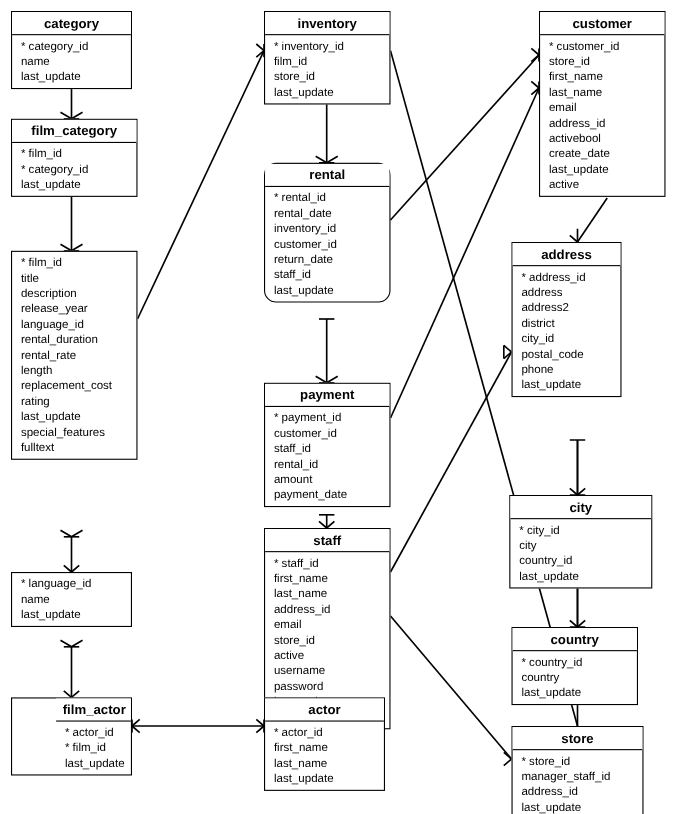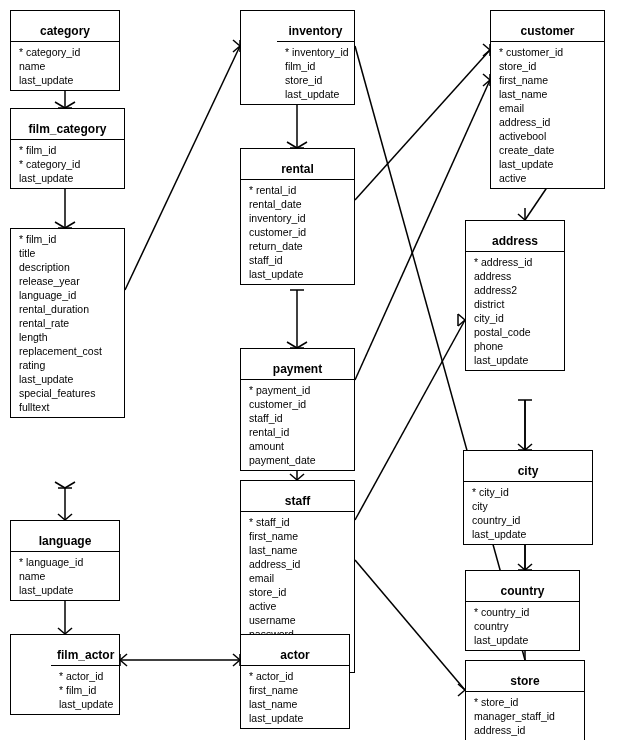--- a/index.html
+++ b/index.html
@@ -22,21 +22,20 @@
       background: #fff;
       min-width: 100px;
     }
     .entity-header {
       background: #fff;
       border-bottom: 1.5px solid #000;
       text-align: center;
       font-weight: bold;
       padding: 3px 6px;
       font-size: 12px;
-      margin-top: 10px;
     }
     .entity-body {
       padding: 3px 8px;
     }
     .entity-field {
       padding: 1px 0;
       font-size: 10.5px;
       white-space: nowrap;
     }
     .entity-field.pk {
@@ -185,45 +184,44 @@
         <div class="entity-field">rental_rate</div>
         <div class="entity-field">length</div>
         <div class="entity-field">replacement_cost</div>
         <div class="entity-field">rating</div>
         <div class="entity-field">last_update</div>
         <div class="entity-field">special_features</div>
         <div class="entity-field">fulltext</div>
       </div>
     </div>
     <div class="entity" style="left: 10px; top: 520px; width: 110px;">
-      <div class="entity-header">language</div>
       <div class="entity-body">
         <div class="entity-field pk">* language_id</div>
         <div class="entity-field">name</div>
         <div class="entity-field">last_update</div>
       </div>
     </div>
     <div class="entity" style="left: 10px; top: 634px; width: 110px; padding-left: 40px;">
       <div class="entity-header">film_actor</div>
       <div class="entity-body">
         <div class="entity-field pk">* actor_id</div>
         <div class="entity-field pk">* film_id</div>
         <div class="entity-field">last_update</div>
       </div>
     </div>
-    <div class="entity" style="left: 240px; top: 10px; width: 115px; padding-left: 36px;">
+    <div class="entity" style="left: 240px; top: 10px; width: 115px;">
       <div class="entity-header">inventory</div>
       <div class="entity-body">
         <div class="entity-field pk">* inventory_id</div>
         <div class="entity-field">film_id</div>
         <div class="entity-field">store_id</div>
         <div class="entity-field">last_update</div>
       </div>
     </div>
-    <div class="entity" style="left: 240px; top: 148px; width: 115px;">
+    <div class="entity" style="left: 240px; top: 148px; width: 115px; border-radius: 11px;">
       <div class="entity-header">rental</div>
       <div class="entity-body">
         <div class="entity-field pk">* rental_id</div>
         <div class="entity-field">rental_date</div>
         <div class="entity-field">inventory_id</div>
         <div class="entity-field">customer_id</div>
         <div class="entity-field">return_date</div>
         <div class="entity-field">staff_id</div>
         <div class="entity-field">last_update</div>
       </div>

